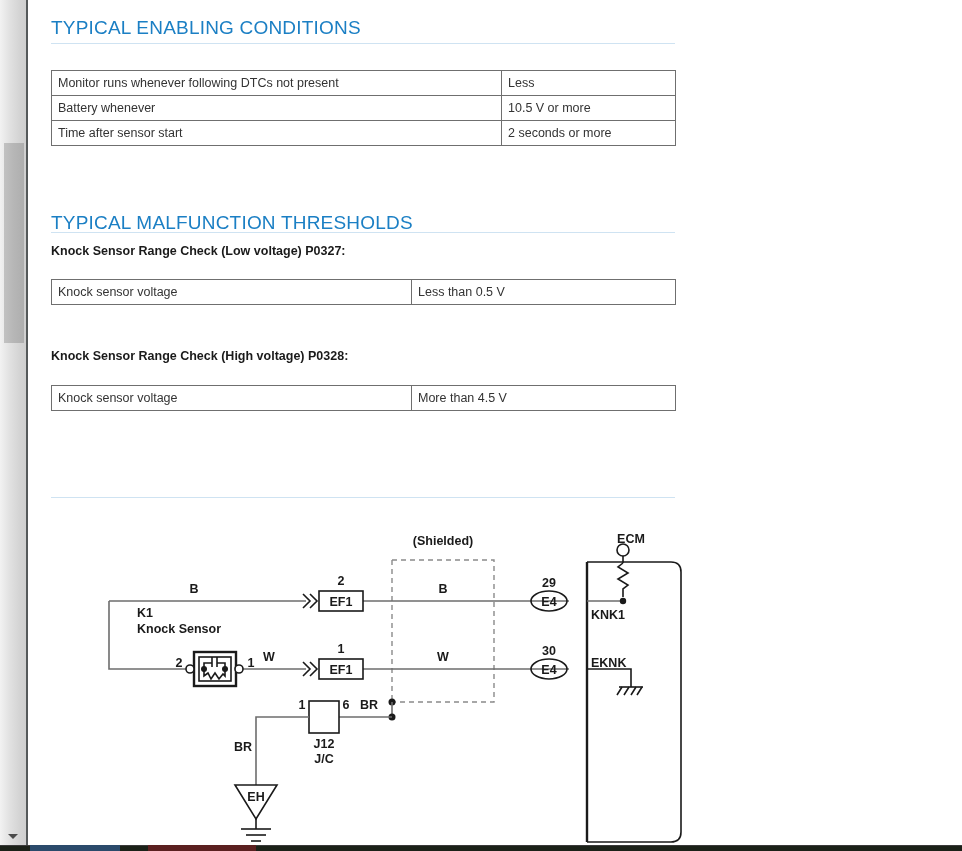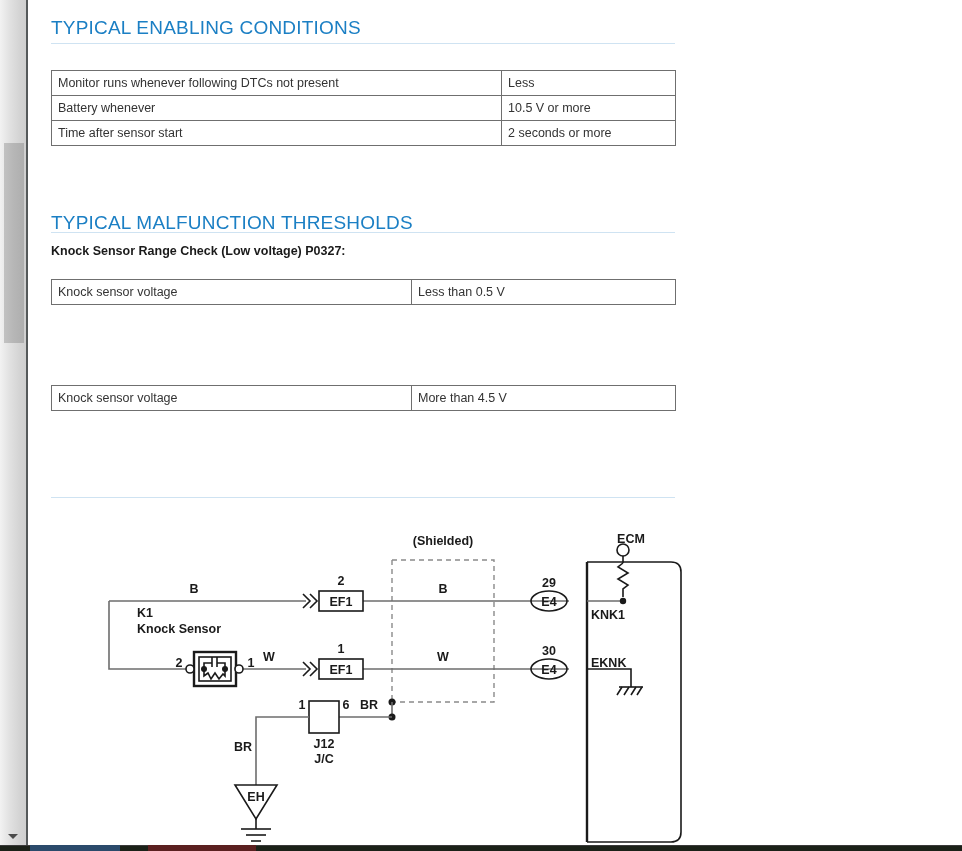--- a/index.html
+++ b/index.html
@@ -175,20 +175,21 @@
 
     <table class="dtable" style="top:279px;">
       <tbody>
           <tr>
         <td style="width:360px;">Knock sensor voltage</td>
         <td style="width:264px;">Less than 0.5 V</td>
       </tr>
     </tbody>
       </table>
 
+    <div class="sub-heading" style="top:349px;">Knock Sensor Range Check (High voltage) P0328:</div>
 
     <table class="dtable" style="top:385px;">
       <tbody>
           <tr>
         <td style="width:360px;">Knock sensor voltage</td>
         <td style="width:264px;">More than 4.5 V</td>
       </tr>
     </tbody>
       </table>
 

